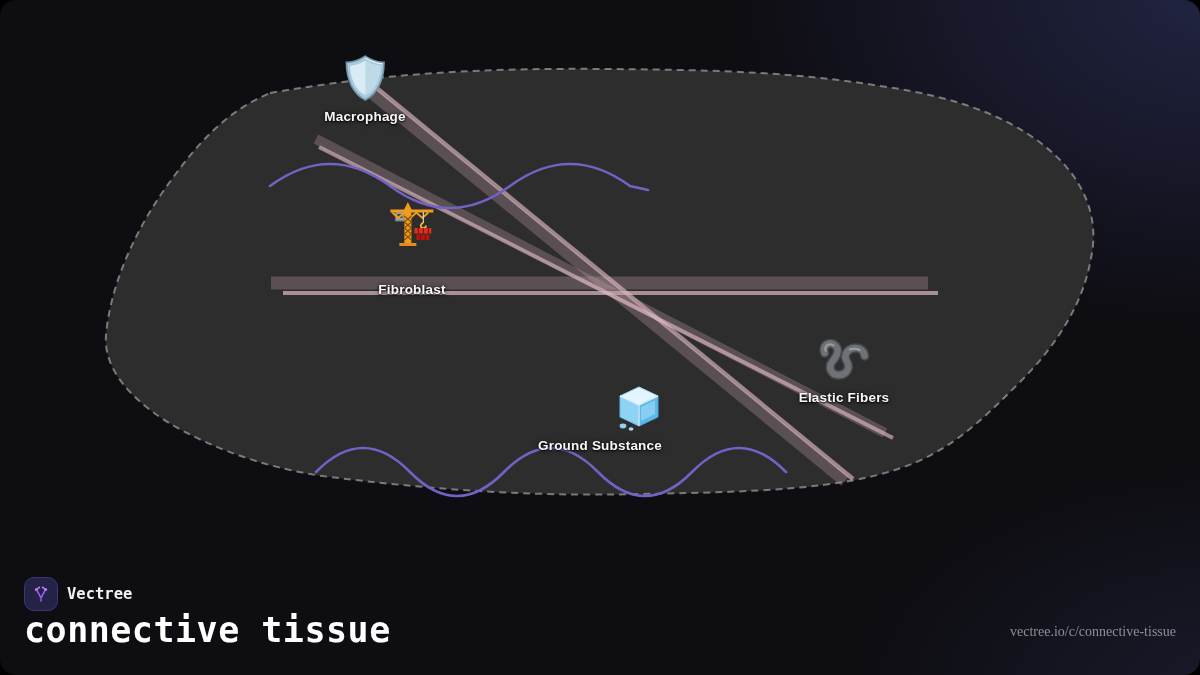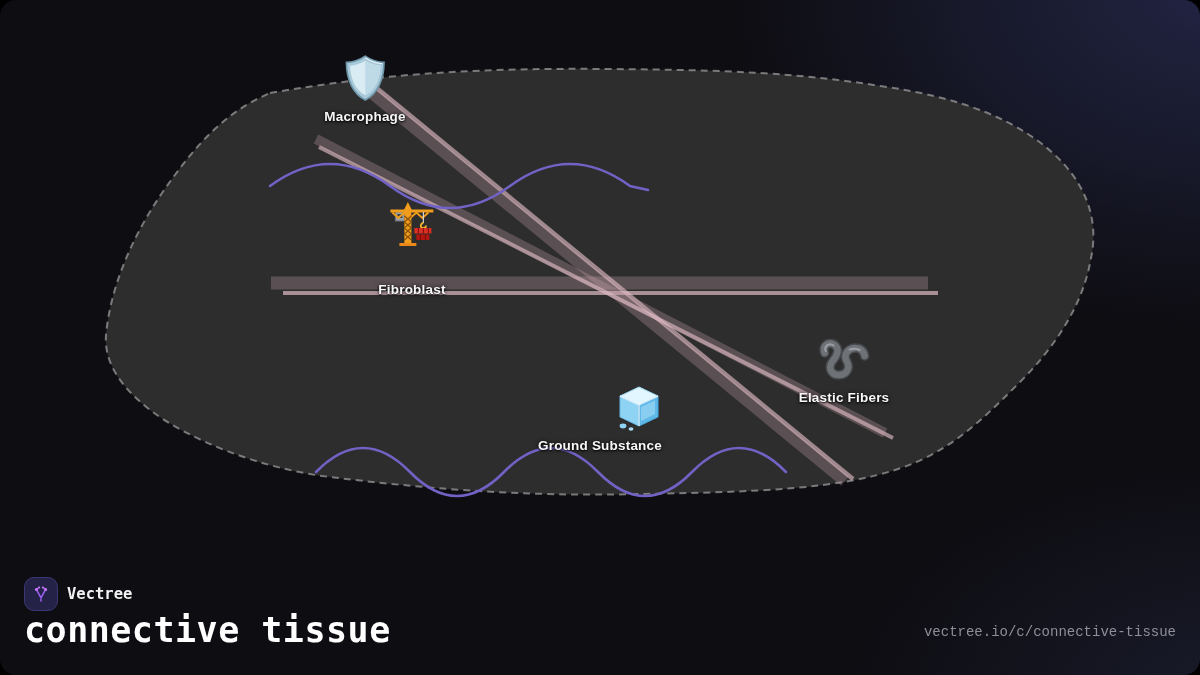--- a/index.html
+++ b/index.html
@@ -25,21 +25,21 @@
   .node-fibroblast{left:412px;top:199px;gap:28px;}
   .node-ground{left:600px;top:385px;align-items:flex-end;}
   .node-elastic{left:836px;top:339px;margin-left:8px;}
   
   .brandrow{position:absolute;left:24px;top:577px;display:flex;align-items:center;gap:9px;}
   .logo{width:34px;height:34px;border-radius:10px;background:#252248;border:1px solid #3b3775;
         display:flex;align-items:center;justify-content:center;box-sizing:border-box;}
   .brand-name{font-family:"DejaVu Sans Mono", monospace;font-weight:bold;font-size:15.5px;color:#f2f2f2;}
   .page-title{position:absolute;left:24px;top:610px;font-family:"DejaVu Sans Mono", monospace;
         font-weight:bold;font-size:35px;color:#ffffff;letter-spacing:.5px;white-space:nowrap;}
-  .page-url{position:absolute;right:24px;top:624px;font-family:Liberation Mono, monospace;
+  .page-url{position:absolute;right:24px;top:624px;font-family:Liberation Serif, serif;
         font-size:14px;color:#8e8e99;white-space:nowrap;}
 </style>
 </head>
 <body>
 
 <div class="stage">
 
   <svg class="scene" width="1200" height="675" viewBox="0 0 1200 675">
 
     <path d="M 270,93

